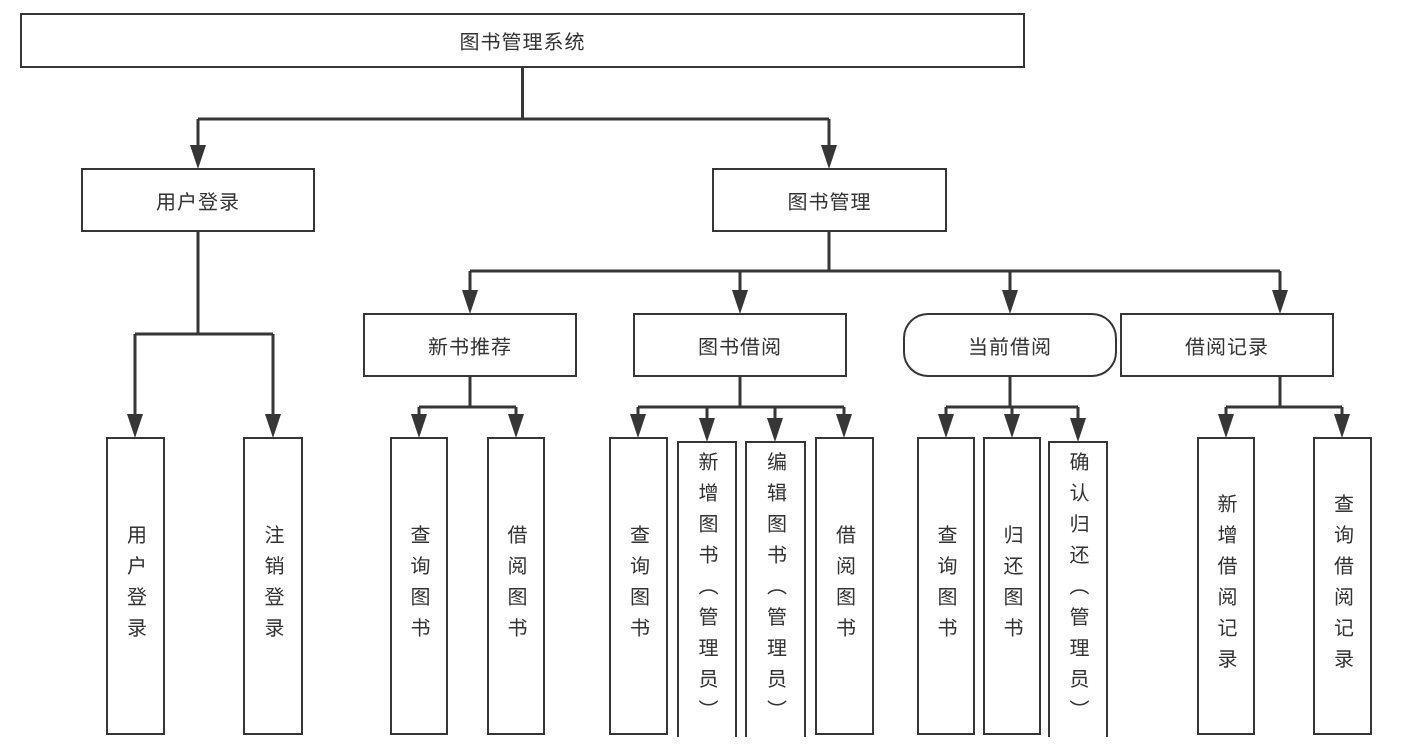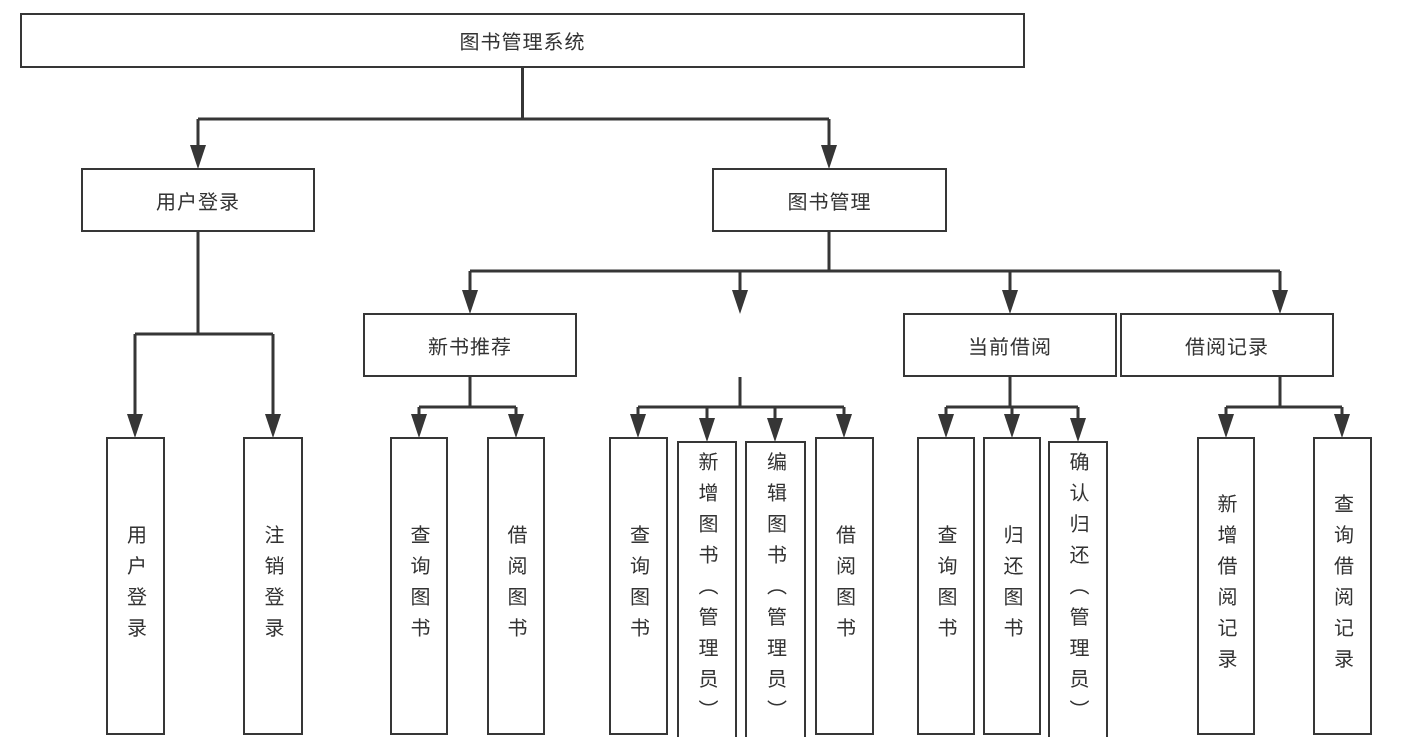--- a/index.html
+++ b/index.html
@@ -31,21 +31,21 @@
     font-size: 20px;
     letter-spacing: 1px;
     z-index: 2;
     text-align: center;
   }
   
   .root   { left: 20px;  top: 13px;  width: 1005px; height: 55px; }
   .lvl2a  { left: 81px;  top: 168px; width: 234px;  height: 64px; }
   .lvl2b  { left: 712px; top: 168px; width: 235px;  height: 64px; }
   .lvl3   { top: 313px; width: 214px; height: 64px; }
-  .g1 { left: 363px; }  .g2 { left: 633px; }  .g3 { left: 903px; }  .g4 { left: 1120px; }
+  .g1 { left: 363px; }  .g2 { left: 633px; }  .g3 { left: 903px; border-radius: 25px; }  .g4 { left: 1120px; }
   
   .leaf {
     top: 437px;
     height: 298px;
     writing-mode: vertical-rl;
     text-orientation: mixed;
     letter-spacing: 11px;
     line-height: 1;
     font-size: 20px;
   }
@@ -108,20 +108,21 @@
       <polygon points="1334,414 1350,414 1342,438"></polygon>
     </g>
   </svg>
 
   <div class="node root">图书管理系统</div>
 
   <div class="node lvl2a">用户登录</div>
   <div class="node lvl3 g1">新书推荐</div>
 
   <div class="node lvl2b">图书管理</div>
+  <div class="node lvl3 g2">图书借阅</div>
   <div class="node lvl3 g3">当前借阅</div>
   <div class="node lvl3 g4">借阅记录</div>
 
   <div class="node leaf" style="left:106px;width:59px;">用户登录</div>
   <div class="node leaf" style="left:243px;width:60px;">注销登录</div>
 
   <div class="node leaf" style="left:390px;width:58px;">查询图书</div>
   <div class="node leaf" style="left:487px;width:58px;">借阅图书</div>
 
   <div class="node leaf" style="left:609px;width:59px;">查询图书</div>

